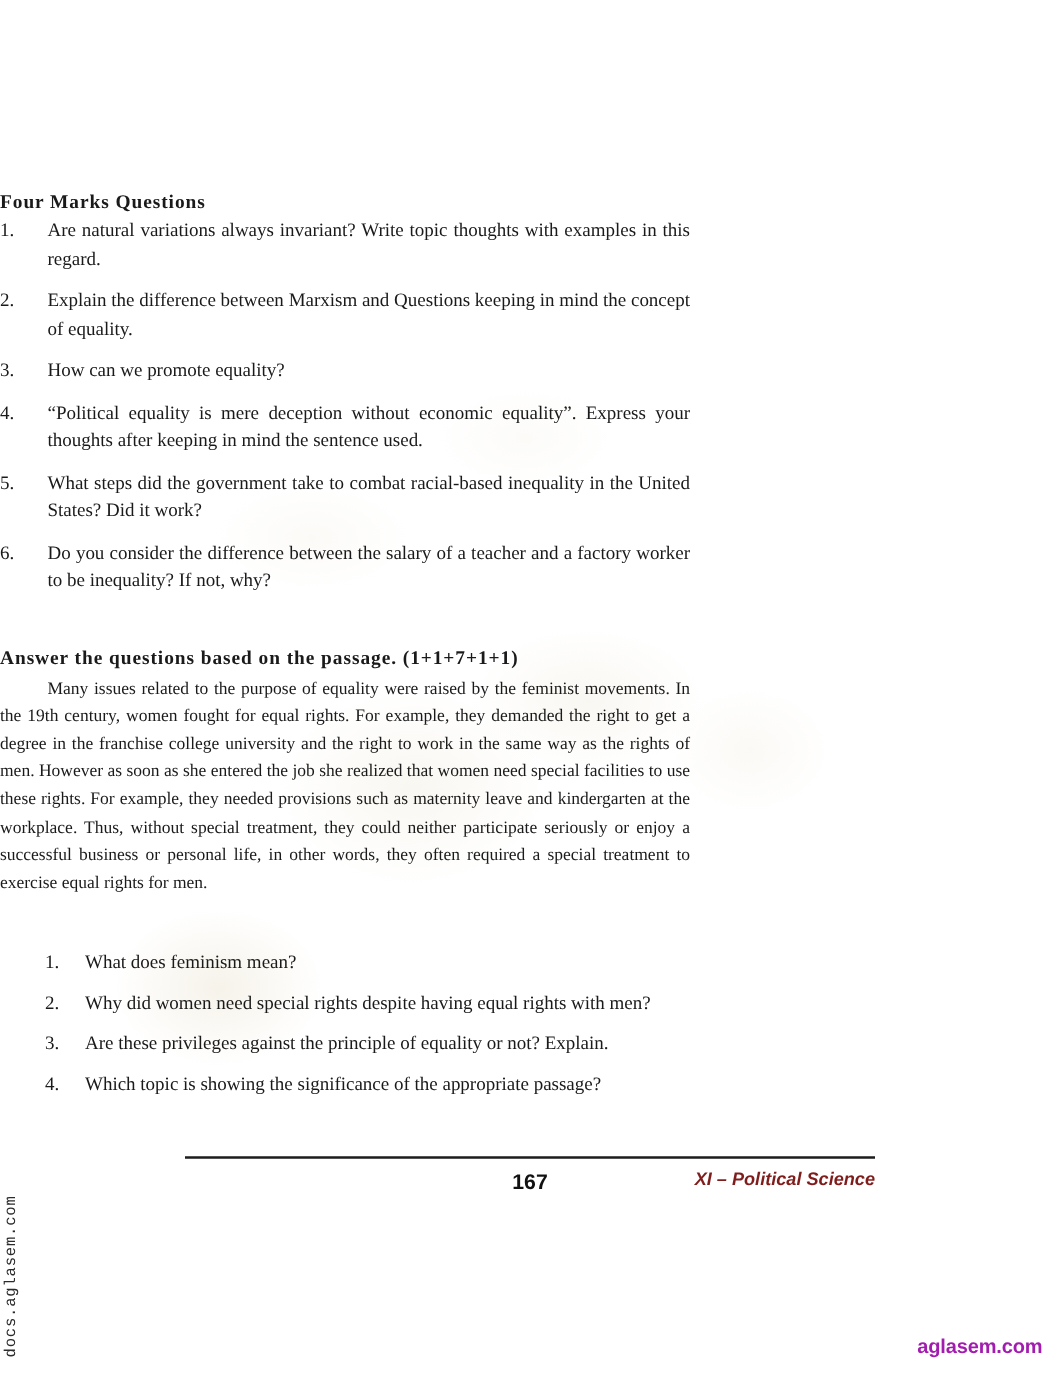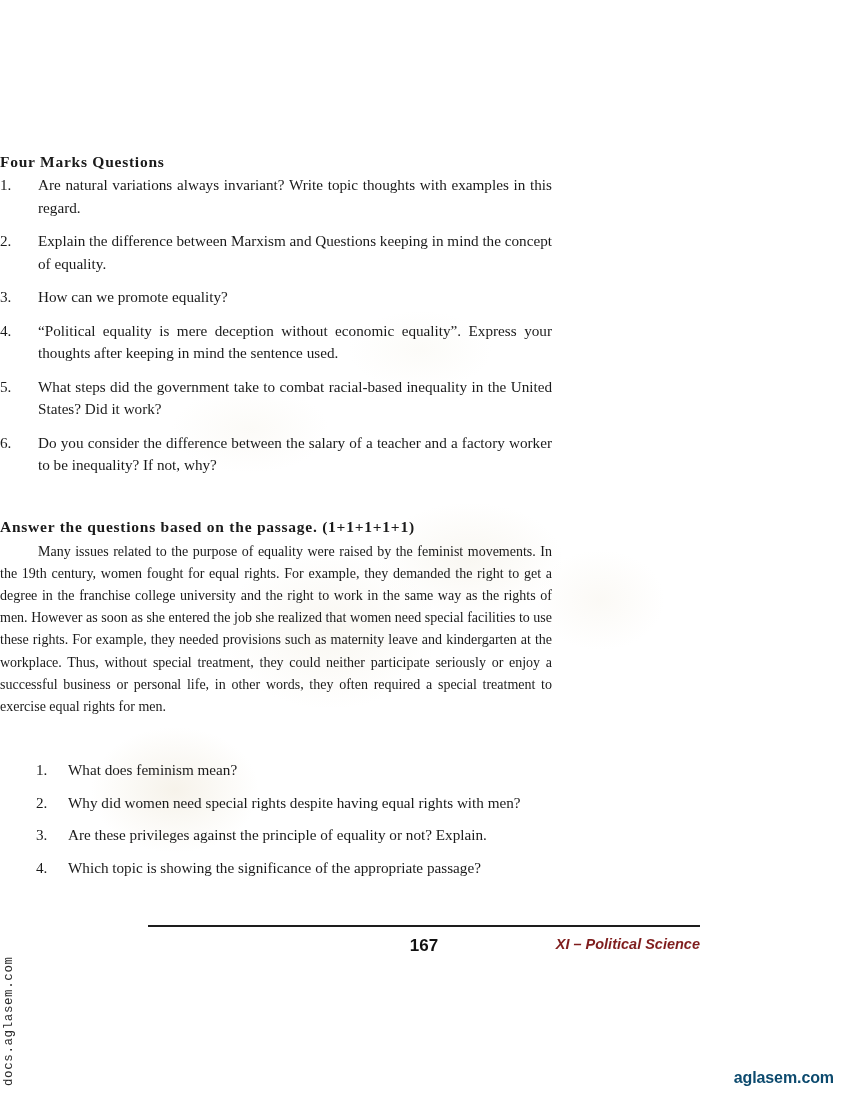--- a/index.html
+++ b/index.html
@@ -143,21 +143,21 @@
     color: #2b2b2b;
     white-space: nowrap;
   }
   .brand-watermark {
     position: absolute;
     right: 16px;
     top: 1069px;
     font-family: "Liberation Sans", "DejaVu Sans", sans-serif;
     font-size: 16px;
     font-weight: bold;
-    color: #0c4a6e;
+    color: #a21caf;
     letter-spacing: -0.1px;
     white-space: nowrap;
   }
 </style>
 </head>
 <body>
 
 <div class="page">
 
   <div class="scan-tint"></div>
@@ -184,21 +184,21 @@
     <li class="qitem">
       <span class="qnum">5.</span>
       <span class="qtext">What steps did the government take to combat racial-based inequality in the United States? Did it work?</span>
     </li>
     <li class="qitem">
       <span class="qnum">6.</span>
       <span class="qtext">Do you consider the difference between the salary of a teacher and a factory worker to be inequality? If not, why?</span>
     </li>
   </ol>
 
-  <h2 class="section-heading" id="heading-passage">Answer the questions based on the passage. (1+1+1+1+1)</h2>
+  <h2 class="section-heading" id="heading-passage">Answer the questions based on the passage. (1+1+7+1+1)</h2>
 
   <p class="passage">Many issues related to the purpose of equality were raised by the feminist movements. In the 19th century, women fought for equal rights. For example, they demanded the right to get a degree in the franchise college university and the right to work in the same way as the rights of men. However as soon as she entered the job she realized that women need special facilities to use these rights. For example, they needed provisions such as maternity leave and kindergarten at the workplace. Thus, without special treatment, they could neither participate seriously or enjoy a successful business or personal life, in other words, they often required a special treatment to exercise equal rights for men.</p>
 
   <ol class="qlist" id="list-passage">
     <li class="qitem">
       <span class="qnum">1.</span>
       <span class="qtext">What does feminism mean?</span>
     </li>
     <li class="qitem">
       <span class="qnum">2.</span>

